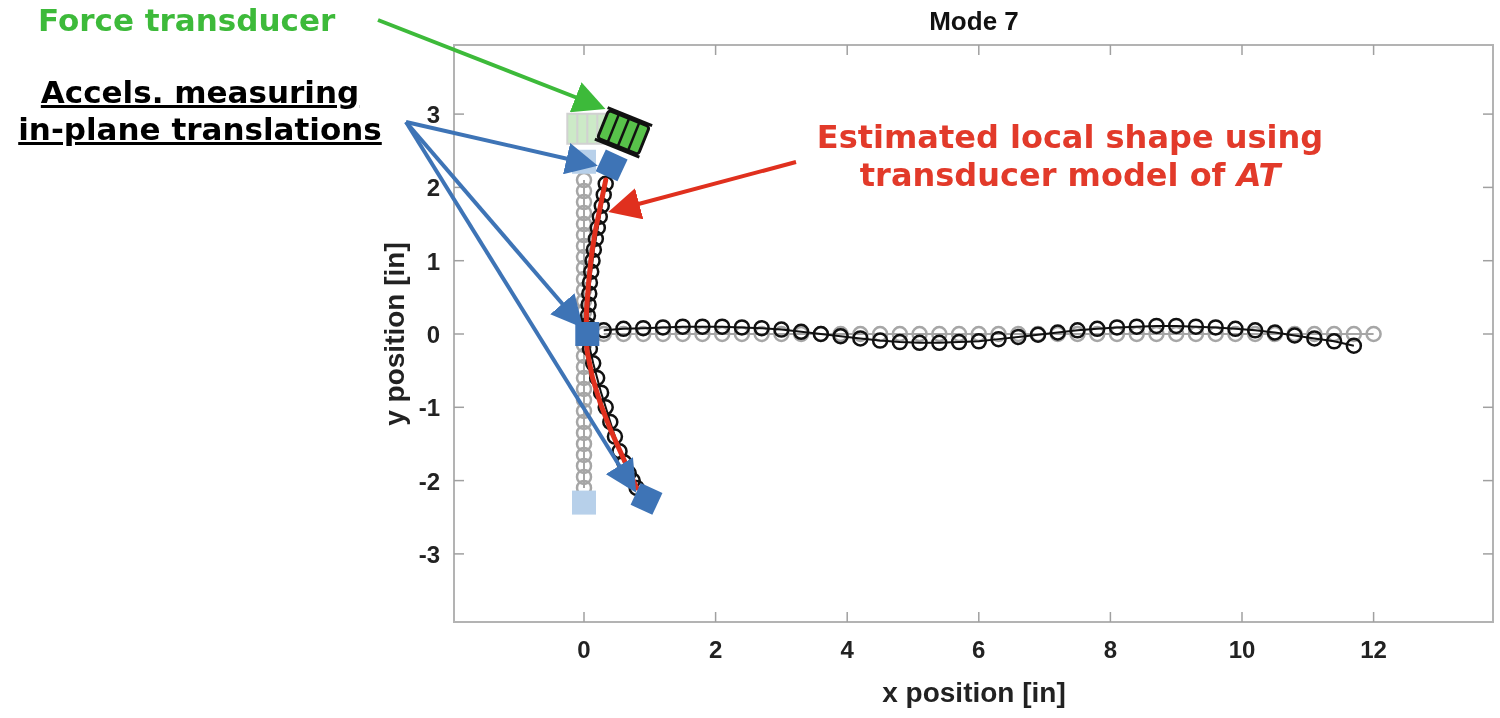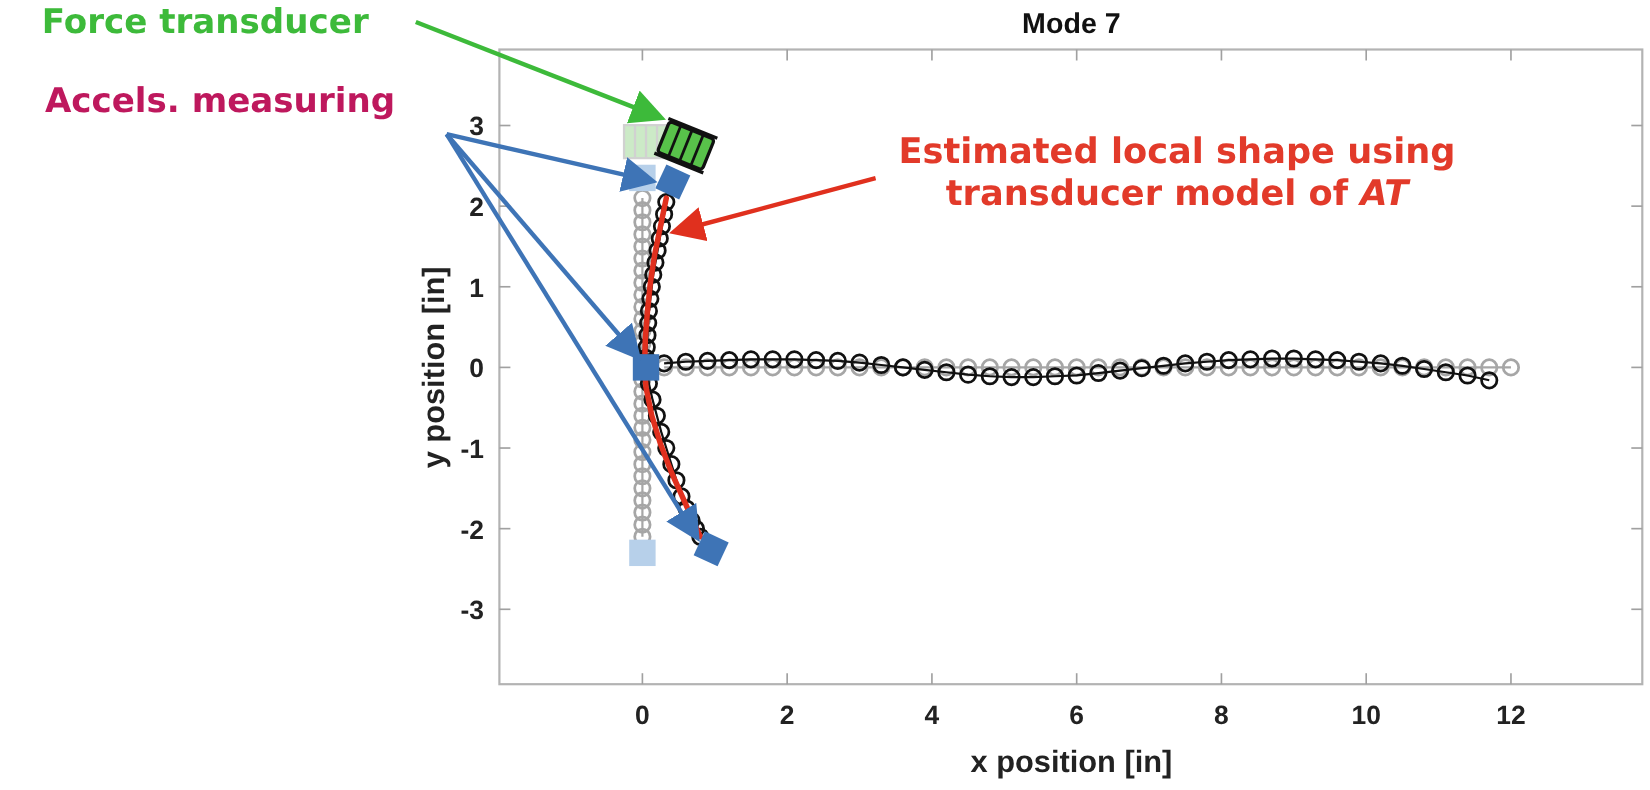--- a/index.html
+++ b/index.html
@@ -1,20 +1,20 @@
 <!DOCTYPE html>
 <html><head>
 <meta charset="utf-8">
 <style>
   html, body { margin: 0; padding: 0; background: #ffffff; }
   body { width: 1500px; height: 718px; position: relative; overflow: hidden; font-family: "Liberation Sans", sans-serif; }
   #chart { position: absolute; left: 0; top: 0; }
   .ann { position: absolute; font-family: "DejaVu Sans", sans-serif; font-weight: bold; text-align: center; line-height: 1.2; }
   .ann-green { color: #3dba3a; font-size: 31px; left: 38px; top: 2px; text-align: center; }
-  .ann-blue { color: #be185d; font-size: 31px; left: 0px; top: 74px; width: 400px; }
+  .ann-blue { color: #000000; font-size: 31px; left: 0px; top: 74px; width: 400px; text-decoration: underline; }
   .ann-red { color: #e23a2a; font-size: 32px; left: 800px; top: 118px; width: 540px; }
   .ann-red i { }
 </style>
 </head>
 <body>
 
 <svg id="chart" width="1500" height="718" viewBox="0 0 1500 718">
   <defs>
     <marker id="arrow-green" markerWidth="8" markerHeight="8" refX="6" refY="4" orient="auto" markerUnits="strokeWidth">
       <path d="M0,0 L8,4 L0,8 z" fill="#3dba3a"></path>
@@ -254,17 +254,18 @@
       <line x1="796" y1="162" x2="616" y2="210" stroke="#e0301e" stroke-width="4" marker-end="url(#arrow-red)"></line>
     </g>
   <text id="title" x="974" y="30" text-anchor="middle" font-family="Liberation Sans, sans-serif" font-weight="bold" font-size="26" fill="#111">Mode 7</text>
   <text id="xlabel" x="974" y="702" text-anchor="middle" font-family="Liberation Sans, sans-serif" font-weight="bold" font-size="28" fill="#222">x position [in]</text>
   <text id="ylabel" x="0" y="0" transform="translate(404,334) rotate(-90)" text-anchor="middle" font-family="Liberation Sans, sans-serif" font-weight="bold" font-size="28" fill="#222">y position [in]</text>
 </svg>
 
 <div class="ann ann-green">Force transducer</div>
 <div class="ann ann-blue">
   <div>Accels. measuring</div>
+  <div>in-plane translations</div>
 </div>
 <div class="ann ann-red">
   <div>Estimated local shape using</div>
   <div><span>transducer model of </span><i>AT</i></div>
 </div>
 
 </body></html>

